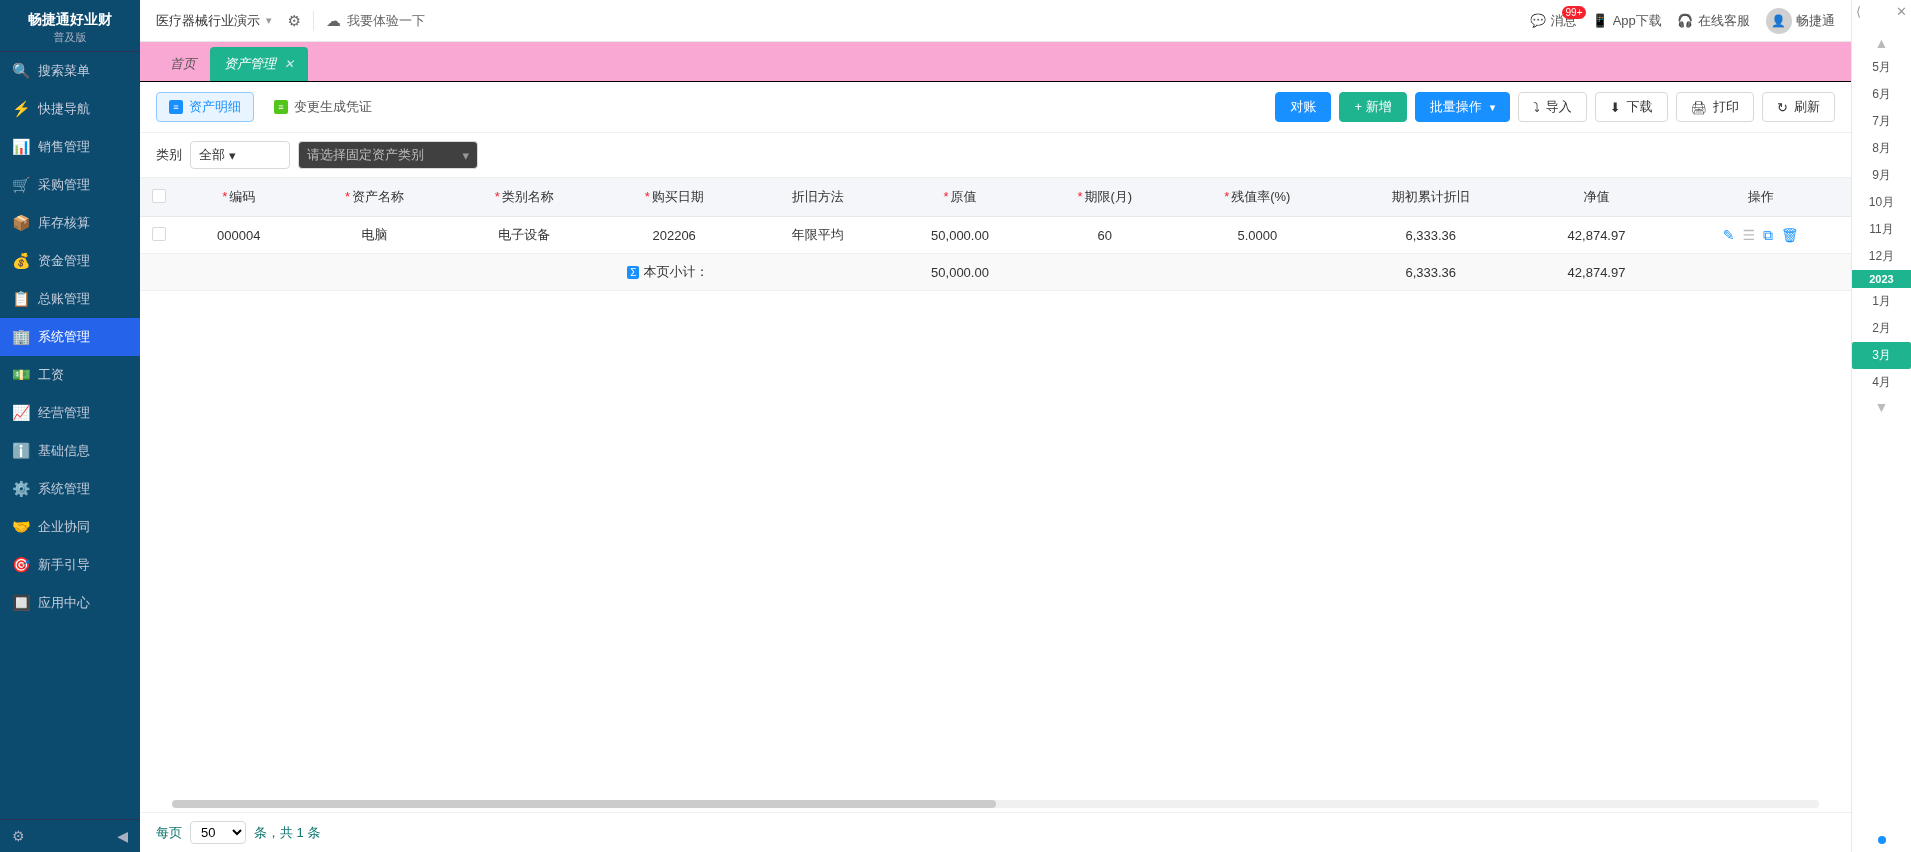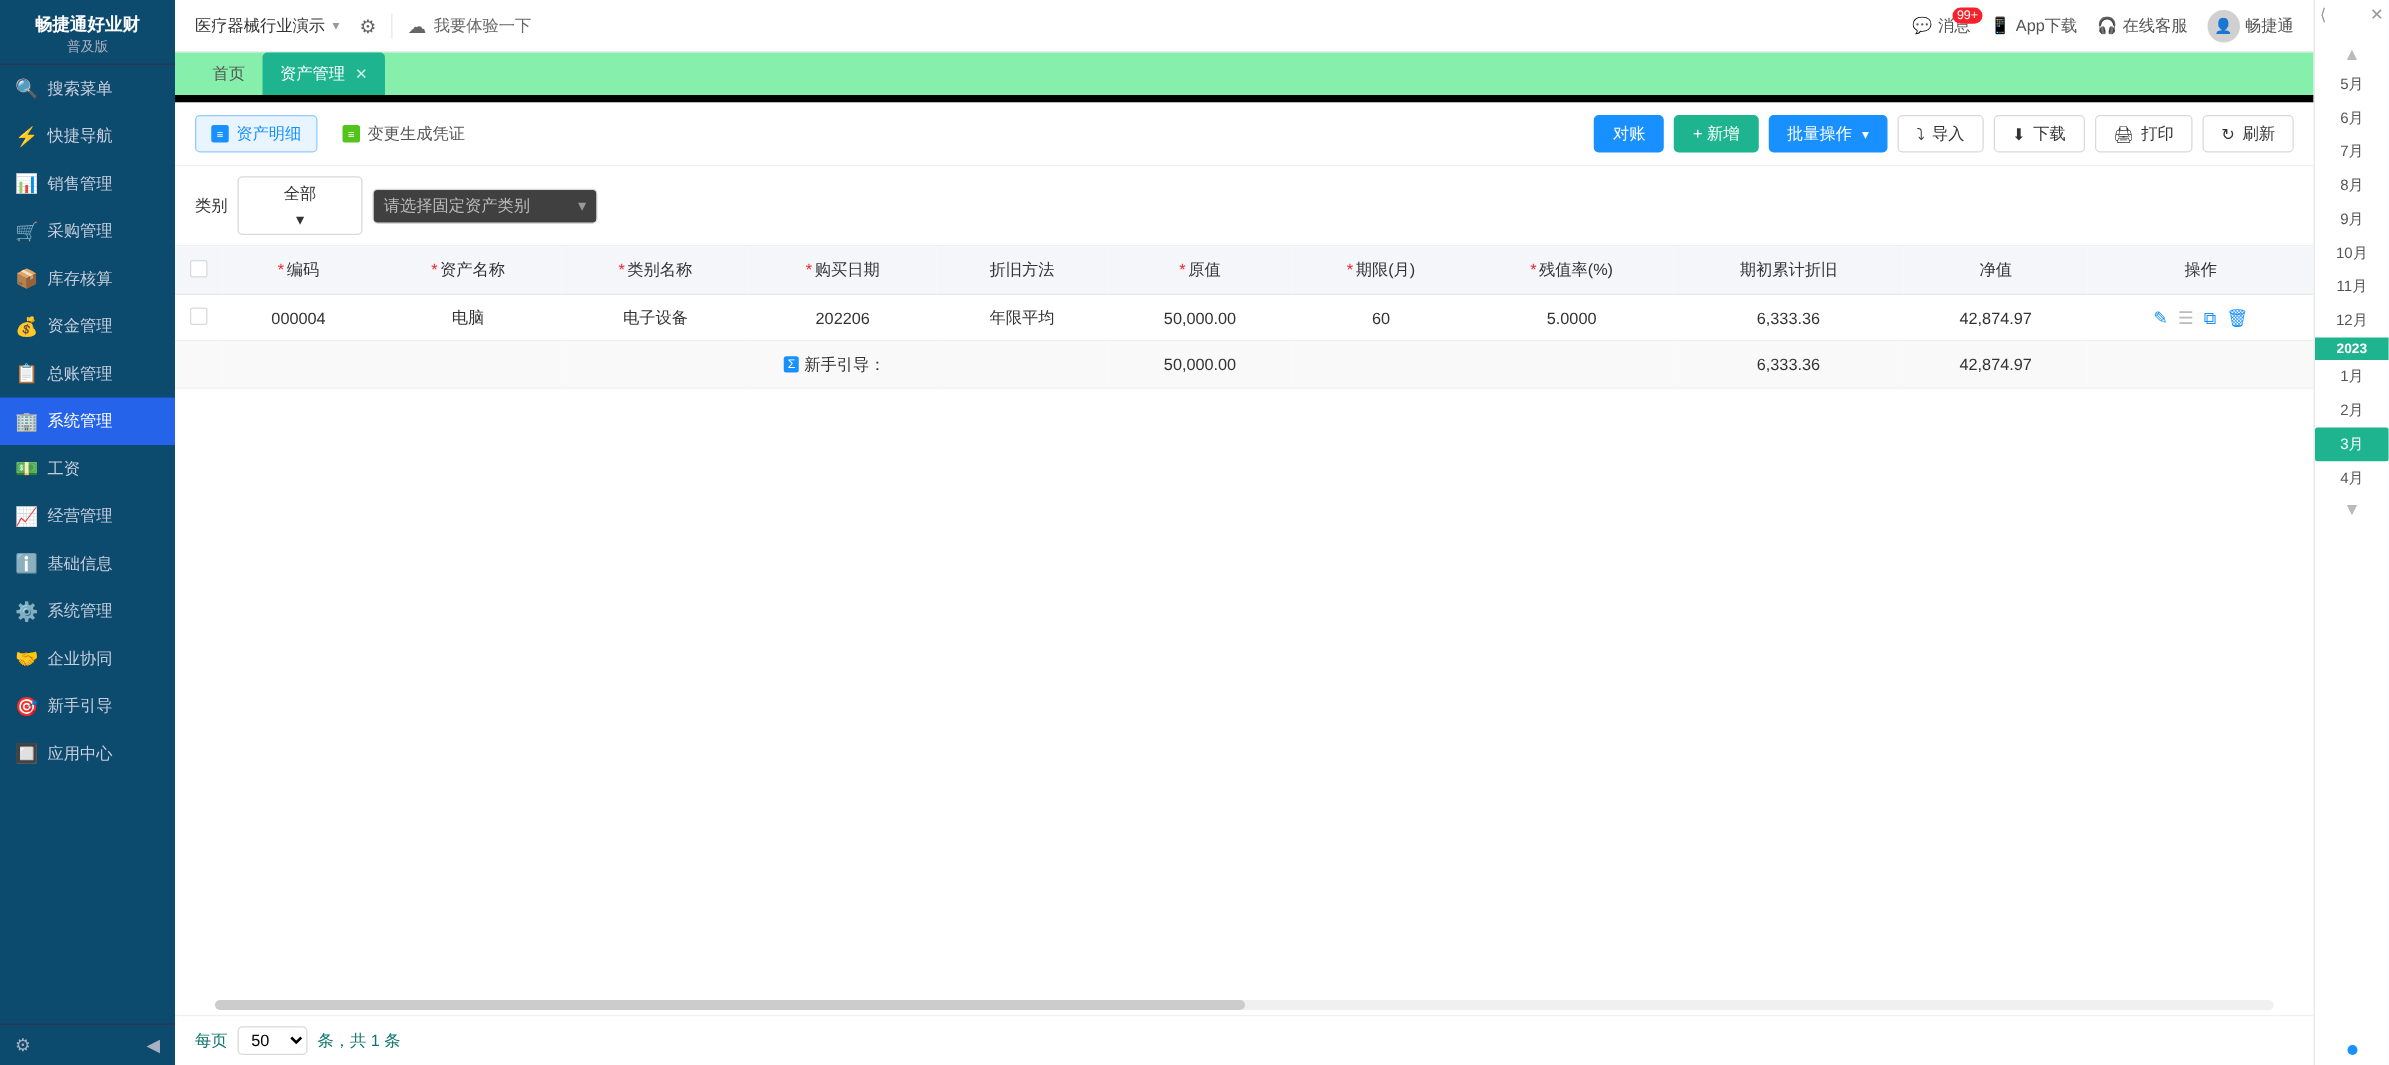--- a/index.html
+++ b/index.html
@@ -130,27 +130,28 @@
       background: #d0d0d0;
       display: flex;
       align-items: center;
       justify-content: center;
       font-size: 12px;
       color: #666;
     }
 
     
     .tabbar {
-      background: #86efac;
+      background: #f9a8d4;
       height: 40px;
       display: flex;
       align-items: flex-end;
       padding: 0 16px;
-      border-bottom: 6px solid #000000;
+      border-bottom: 1px solid #000000;
       flex-shrink: 0;
+      font-style: italic;
     }
     .tab {
       height: 34px;
       padding: 0 14px;
       display: flex;
       align-items: center;
       gap: 8px;
       font-size: 13px;
       cursor: pointer;
       border-radius: 4px 4px 0 0;
@@ -268,21 +269,20 @@
       align-items: center;
       gap: 4px;
       border: 1px solid #d9d9d9;
       border-radius: 4px;
       padding: 4px 8px;
       background: #fff;
       font-size: 13px;
       color: #333;
       cursor: pointer;
       min-width: 100px;
-      flex-direction: column;
     }
     .filter-dropdown {
       display: flex;
       align-items: center;
       gap: 4px;
       border: 1px solid #d9d9d9;
       border-radius: 4px;
       padding: 4px 8px;
       background: #404040;
       font-size: 13px;
@@ -677,21 +677,21 @@
               </div>
             </td>
           </tr>
           <tr class="subtotal-row">
             <td></td>
             <td></td>
             <td></td>
             <td colspan="3">
               <span style="display:inline-flex;align-items:center;gap:4px;">
                 <span style="background:#1890ff;color:#fff;font-size:10px;padding:1px 3px;border-radius:2px;">Σ</span>
-                <span>新手引导：</span>
+                <span>本页小计：</span>
               </span>
             </td>
             <td>50,000.00</td>
             <td></td>
             <td></td>
             <td>6,333.36</td>
             <td>42,874.97</td>
             <td></td>
           </tr>
         </tbody>

